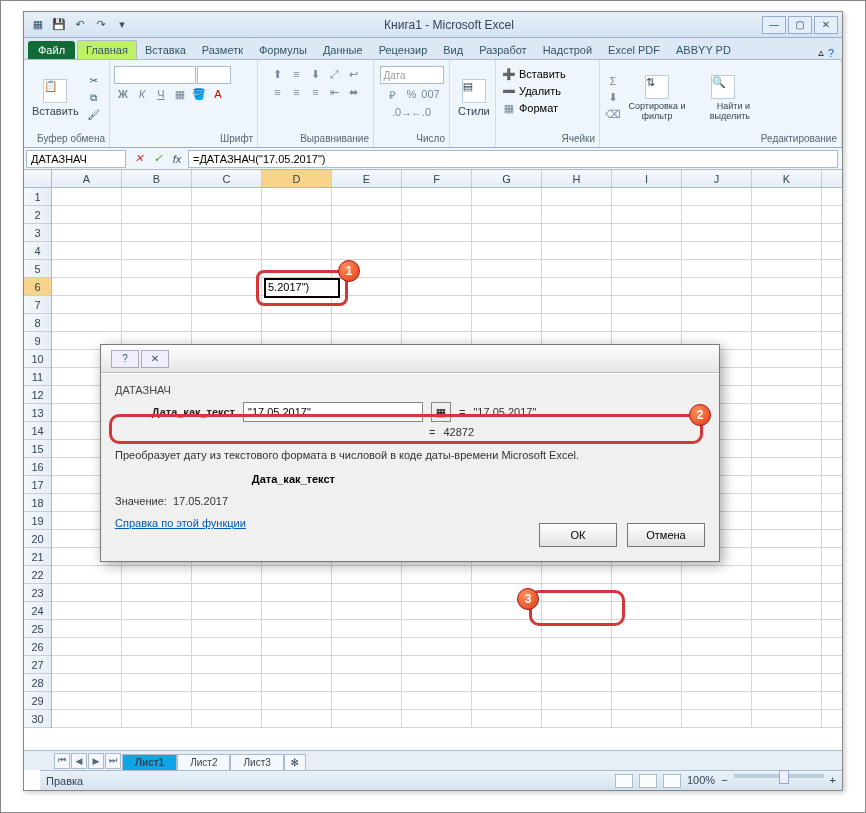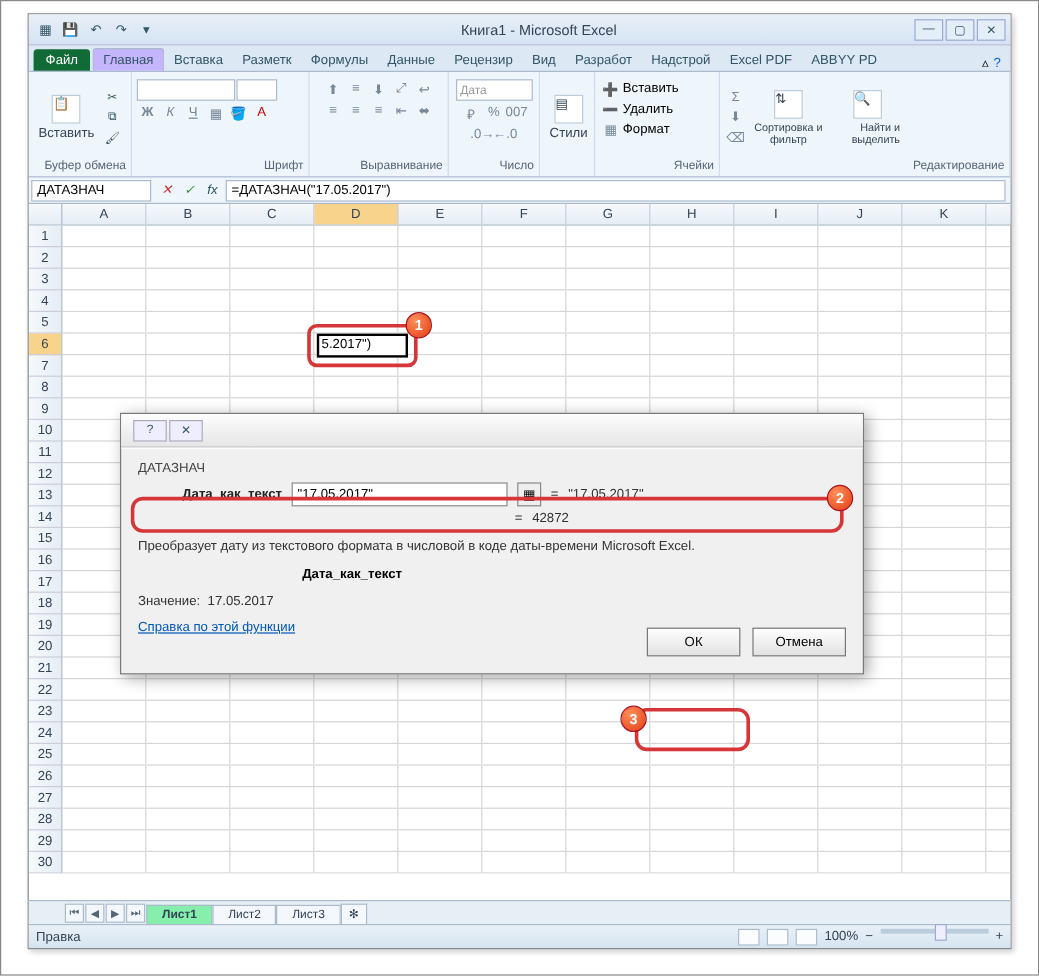--- a/index.html
+++ b/index.html
@@ -8,21 +8,21 @@
 .titlebar{height:26px;background:linear-gradient(#e8f0f8,#d4e3f3);display:flex;align-items:center;border-bottom:1px solid #aac}
 .qat{display:flex;gap:1px;padding:0 4px}
 .qat-btn{width:20px;height:20px;display:flex;align-items:center;justify-content:center;color:#356}
 .title-text{flex:1;text-align:center;color:#345;font-size:12px}
 .winbtns{display:flex;gap:2px;padding-right:4px}
 .winbtn{width:24px;height:18px;border:1px solid #9ac;background:#e4eef8;display:flex;align-items:center;justify-content:center;color:#356;font-size:10px}
 .ribbon-tabs{height:22px;background:#dce8f4;display:flex;align-items:flex-end;padding-left:4px;border-bottom:1px solid #abc}
 .file-tab{background:#217346;background:#1e6b3a;background:#2a8b4f;color:#fff;padding:3px 10px;border-radius:3px 3px 0 0;margin-right:2px}
 .file-tab{background:#106b36}
 .rtab{padding:3px 8px;color:#356;cursor:pointer}
-.rtab.active{background:#c4b5fd;border:1px solid #abc;border-bottom:none;border-radius:3px 3px 0 0}
+.rtab.active{background:#bef264;border:1px solid #abc;border-bottom:none;border-radius:3px 3px 0 0}
 .helpbtns{margin-left:auto;display:flex;gap:4px;padding-right:8px;align-items:center}
 .ribbon{height:88px;background:#eef5fb;border-bottom:1px solid #9ac;display:flex}
 .rgroup{border-right:1px solid #cde;display:flex;flex-direction:column;padding:2px 4px}
 .rgroup-body{flex:1;display:flex;align-items:center;gap:2px}
 .rgroup-label{font-size:10px;color:#567;text-align:right;padding-bottom:1px}
 .bigbtn{display:flex;flex-direction:column;align-items:center;gap:2px;padding:2px 4px;font-size:10px;color:#345}
 .bigbtn .ico{width:24px;height:24px;border:1px solid #bcd;background:#fff}
 .smallstack{display:flex;flex-direction:column;gap:1px}
 .smallbtn{width:18px;height:16px;border:1px solid transparent;display:flex;align-items:center;justify-content:center;font-size:10px;color:#356}
 .fontbox,.sizebox{border:1px solid #abc;background:#fff;height:18px;font-size:10px;color:#999;padding:0 3px;display:flex;align-items:center}
@@ -47,22 +47,22 @@
 .cell{flex:0 0 70px;border-right:1px solid #d5d5d5}
 .ch.active{background:#f8d38c}
 .editcell{position:absolute;left:212px;top:90px;width:76px;height:20px;border:2px solid #000;background:#fff;padding:1px 2px;overflow:hidden}
 .callout{position:absolute;border:3px solid #d63638;border-radius:8px;pointer-events:none}
 .callout.n1{left:204px;top:82px;width:92px;height:36px}
 .badge{position:absolute;width:22px;height:22px;border-radius:50%;background:radial-gradient(circle at 35% 30%,#ff8f5a,#e23c13);color:#fff;font-weight:bold;display:flex;align-items:center;justify-content:center;font-size:12px;border:1px solid #a12}
 .badge.b1{left:286px;top:72px}
 .tabs{position:absolute;bottom:20px;left:0;right:0;height:20px;background:#e6eef6;display:flex;align-items:center;border-top:1px solid #abc;padding-left:30px;gap:0}
 .navarr{width:16px;height:16px;border:1px solid #abc;background:#f4f8fc;display:flex;align-items:center;justify-content:center;font-size:9px;color:#567;margin-right:1px}
 .stab{padding:2px 12px;border:1px solid #abc;background:#f4f8fc;font-size:10px;color:#345;border-bottom:none;margin-top:2px}
-.stab.active{background:#86efac;font-weight:bold}
-.statusbar{position:absolute;bottom:0;left:0;right:0;height:20px;background:linear-gradient(#e9f1f8,#d6e4f0);border-top:1px solid #abc;display:flex;align-items:center;padding:0 6px;color:#345}
+.stab.active{background:#0ea5e9;font-weight:bold}
+.statusbar{position:absolute;bottom:0;left:16px;right:0;height:20px;background:linear-gradient(#e9f1f8,#d6e4f0);border-top:1px solid #abc;display:flex;align-items:center;padding:0 6px;color:#345}
 .status-right{margin-left:auto;display:flex;align-items:flex-start;gap:6px}
 .viewbtn{width:18px;height:14px;border:1px solid #abc;background:#fafcfe}
 .zoom-slider{width:90px;height:4px;background:#bcd;position:relative}
 .zoom-slider::after{content:"";position:absolute;left:45px;top:-4px;width:8px;height:12px;background:#eef;border:1px solid #9ac}
 
 .dialog{position:absolute;left:76px;top:332px;width:620px;background:#f0f0f0;border:1px solid #7a7a7a;box-shadow:3px 3px 12px rgba(0,0,0,.35)}
 .dlg-title{height:28px;background:linear-gradient(#fdfdfd,#e6e6e6);border-bottom:1px solid #bbb;display:flex;align-items:center;padding:0 8px}
 .dlg-title-text{flex:1;color:#333}
 .dlg-winbtn{width:28px;height:18px;border:1px solid #aab;background:#eef;display:flex;align-items:center;justify-content:center;margin-left:2px;font-size:10px;color:#356}
 .dlg-body{padding:10px 14px 14px;border-top:1px solid #fff;position:relative}

